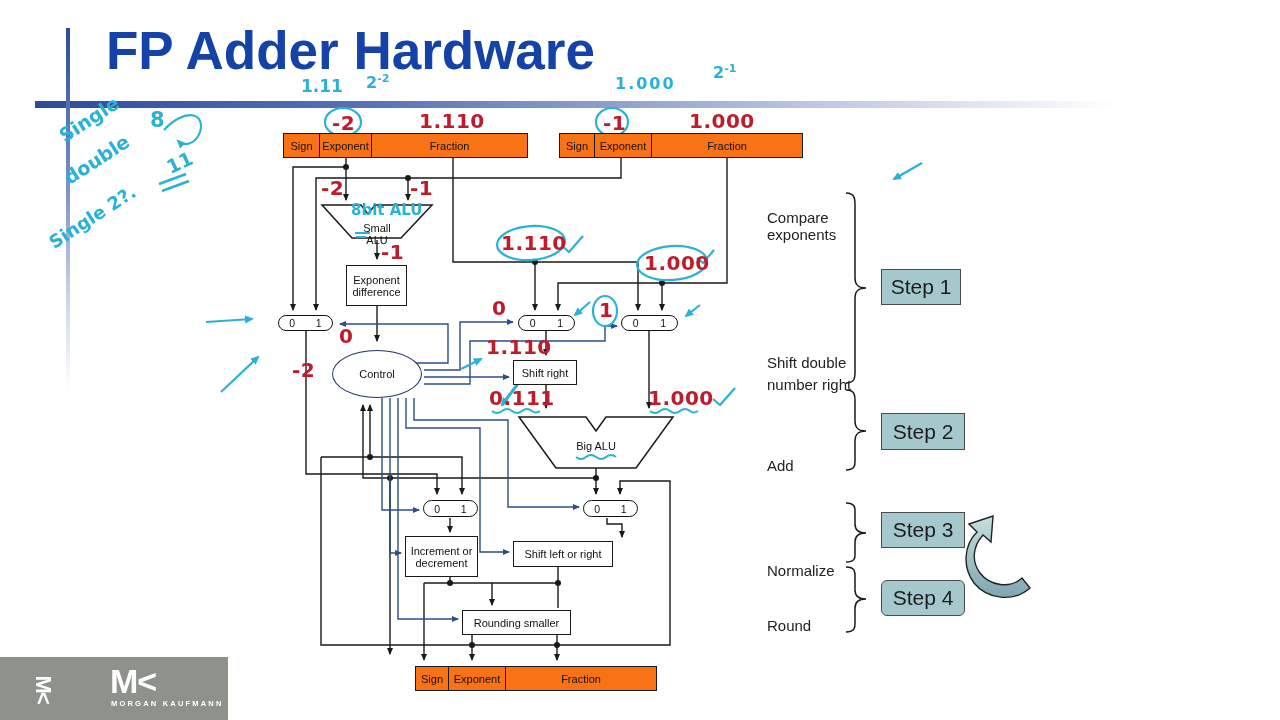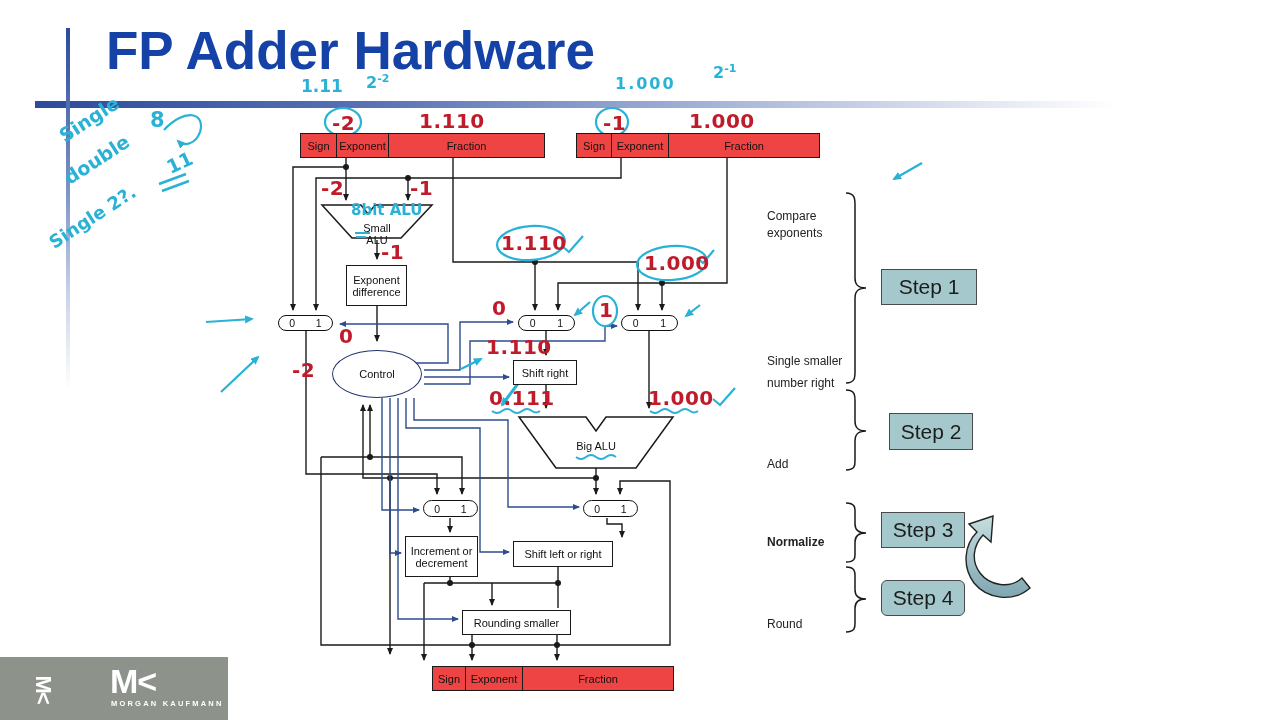--- a/index.html
+++ b/index.html
@@ -8,31 +8,31 @@
   .abs{position:absolute;}
   
   #hbar{left:35px;top:101px;width:1125px;height:7px;
         background:linear-gradient(to right,#2b4c9b 0%,#5872b5 30%,#b9c4e0 68%,rgba(255,255,255,0) 96%);}
   #vline{left:66px;top:28px;width:4px;height:362px;
         background:linear-gradient(to bottom,#2b4c9b 0%,#7e94c6 45%,#ccd6ea 75%,rgba(255,255,255,0) 100%);}
   #title{left:106px;top:20px;font-size:53px;font-weight:bold;color:#1442a6;letter-spacing:0;}
   
   .box{border:1.4px solid #1a1a1a;background:#fff;display:flex;align-items:center;justify-content:center;
        font-size:11px;line-height:12px;color:#111;text-align:center;box-sizing:border-box;}
-  .reg{display:flex;box-sizing:border-box;border:1.4px solid #1a1a1a;background:#ef4444;height:25px;margin-left:17px;}
+  .reg{display:flex;box-sizing:border-box;border:1.4px solid #1a1a1a;background:#f97316;height:25px;}
   .reg .cell{display:flex;align-items:center;justify-content:center;font-size:11px;box-sizing:border-box;height:100%;}
   .reg .cell.mid{border-left:1.4px solid #1a1a1a;border-right:1.4px solid #1a1a1a;}
   .mux{border:1.4px solid #111;border-radius:9px;background:#fff;display:flex;align-items:center;
        justify-content:space-around;font-size:10.5px;box-sizing:border-box;}
   .control{border:1.7px solid #23356e;border-radius:50%;background:#fff;display:flex;align-items:center;
        justify-content:center;font-size:11px;box-sizing:border-box;}
   .alutext{font-size:11px;color:#111;}
   .step{background:#a5c8cc;border:1.6px solid #4a4a4a;display:flex;align-items:center;justify-content:center;
         font-size:21px;color:#1c1c1c;box-sizing:border-box;}
-  .slabel{font-size:12px;color:#222;}
+  .slabel{font-size:15px;color:#222;}
   
   .rink{color:#c01b2a;font-weight:700;font-size:20px;font-family:"DejaVu Sans",sans-serif;letter-spacing:0.5px;}
   .cink{color:#29b2d6;font-weight:700;font-family:"DejaVu Sans",sans-serif;}
   .rot{transform-origin:left top;}
   sup{font-size:11px;}
   
   #mkbar{left:0;top:657px;width:228px;height:63px;background:#8d928b;}
   #mkside{left:20px;top:666px;width:46px;height:46px;color:#fff;font-weight:bold;font-size:22px;
           letter-spacing:-2px;transform:rotate(90deg);display:flex;align-items:center;justify-content:center;}
   #mkmain{left:110px;top:662px;color:#fff;font-weight:bold;font-size:34px;letter-spacing:-1px;}
@@ -214,31 +214,31 @@
   </div>
   <div class="abs box" style="left:513px;top:541px;width:100px;height:26px;">Shift left or right</div>
   <div class="abs box" style="left:462px;top:610px;width:109px;height:25px;">Rounding smaller</div>
 
   <div class="abs reg" style="left:415px;top:666px;width:242px;">
     <div class="cell" style="width:32px;">Sign</div>
     <div class="cell mid" style="width:58px;">Exponent</div>
     <div class="cell" style="flex:1;">Fraction</div>
   </div>
 
-  <div class="abs step" style="left:881px;top:269px;width:96px;height:36px;">Step 1</div>
-  <div class="abs step" style="left:881px;top:413px;width:84px;height:37px;margin-left:8px;">Step 2</div>
+  <div class="abs step" style="left:881px;top:269px;width:80px;height:36px;">Step 1</div>
+  <div class="abs step" style="left:881px;top:413px;width:84px;height:37px;">Step 2</div>
   <div class="abs step" style="left:881px;top:512px;width:84px;height:36px;">Step 3</div>
   <div class="abs step" style="left:881px;top:580px;width:84px;height:36px;border-radius:6px;">Step 4</div>
 
   <div class="abs slabel" style="left:767px;top:209px;">Compare</div>
   <div class="abs slabel" style="left:767px;top:226px;">exponents</div>
-  <div class="abs slabel" style="left:767px;top:354px;">Single smaller</div>
+  <div class="abs slabel" style="left:767px;top:354px;">Shift double</div>
   <div class="abs slabel" style="left:767px;top:376px;">number right</div>
   <div class="abs slabel" style="left:767px;top:433px;margin-top:24px;">Add</div>
-  <div class="abs slabel" style="left:767px;top:535px;font-weight:bold;">Normalize</div>
+  <div class="abs slabel" style="left:767px;top:562px;">Normalize</div>
   <div class="abs slabel" style="left:767px;top:617px;">Round</div>
 
   <div class="abs rink" style="left:332px;top:111px;">-2</div>
   <div class="abs rink" style="left:419px;top:109px;">1.110</div>
   <div class="abs rink" style="left:603px;top:111px;">-1</div>
   <div class="abs rink" style="left:689px;top:109px;">1.000</div>
   <div class="abs rink" style="left:321px;top:176px;">-2</div>
   <div class="abs rink" style="left:410px;top:176px;">-1</div>
   <div class="abs rink" style="left:381px;top:240px;">-1</div>
   <div class="abs rink" style="left:501px;top:231px;">1.110</div>

